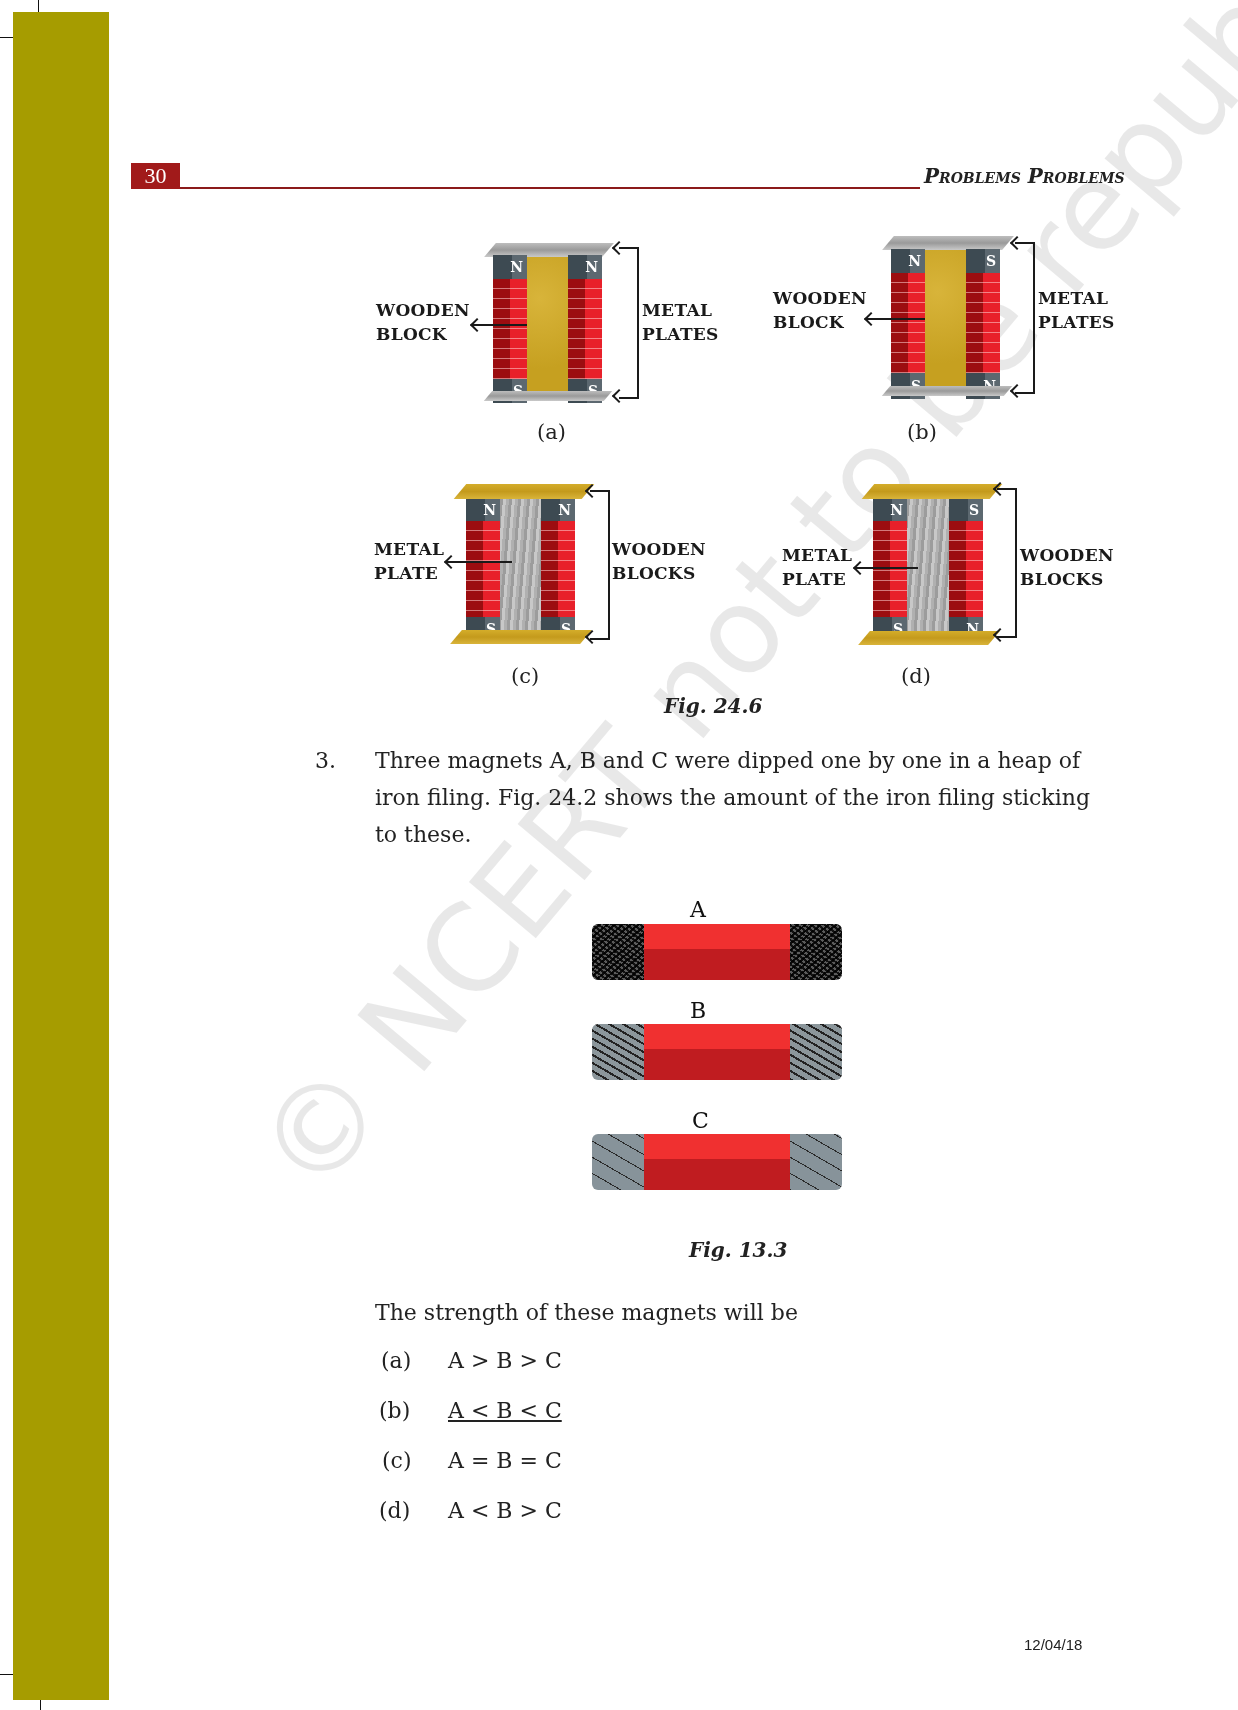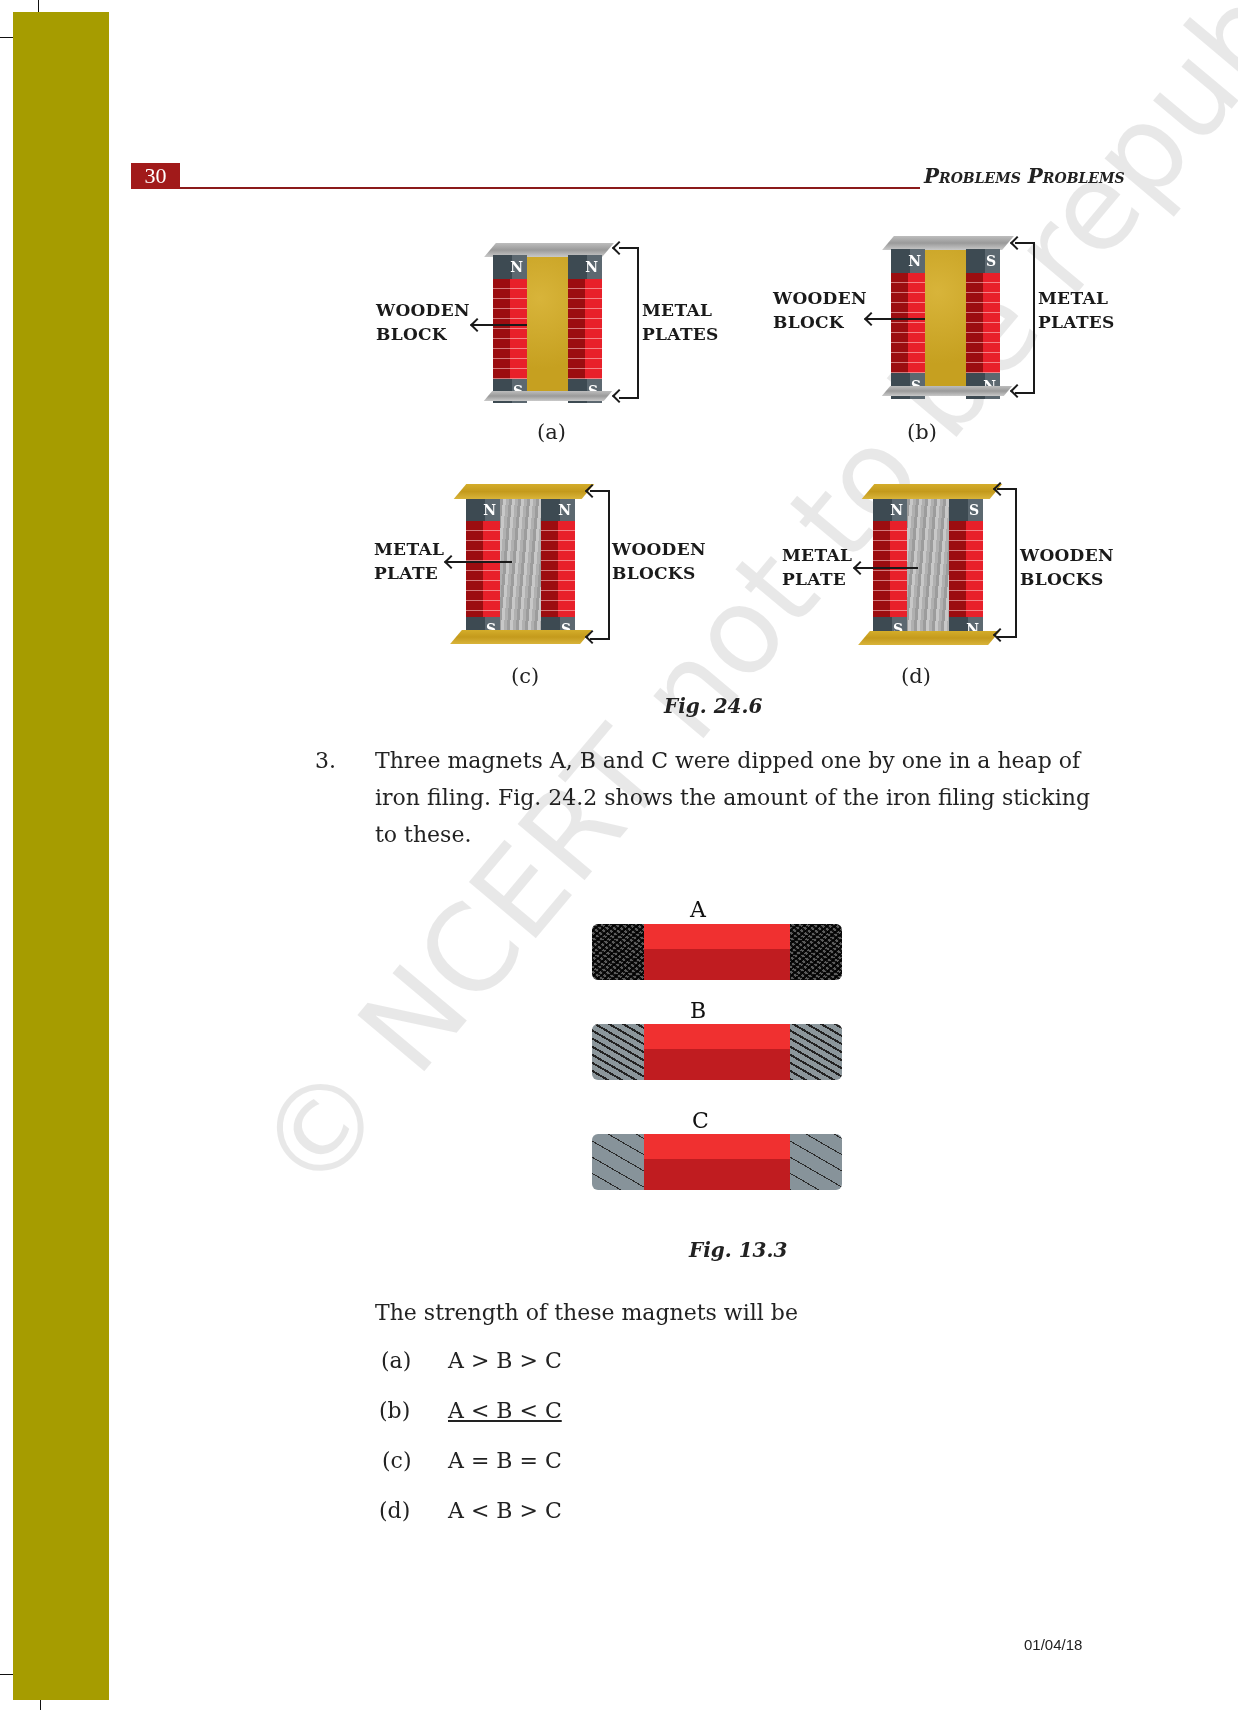--- a/index.html
+++ b/index.html
@@ -237,13 +237,13 @@
 </div>
 <div>
   <div class="opt-letter" style="left:382px;top:1448px;">(c)</div>
   <div class="opt-expr" style="left:448px;top:1448px;">A = B = C</div>
 </div>
 <div>
   <div class="opt-letter" style="left:379px;top:1498px;">(d)</div>
   <div class="opt-expr" style="left:448px;top:1498px;">A &lt; B &gt; C</div>
 </div>
 
-<div class="date-stamp">01/04/18</div>
+<div class="date-stamp">12/04/18</div>
 
 </body></html>

